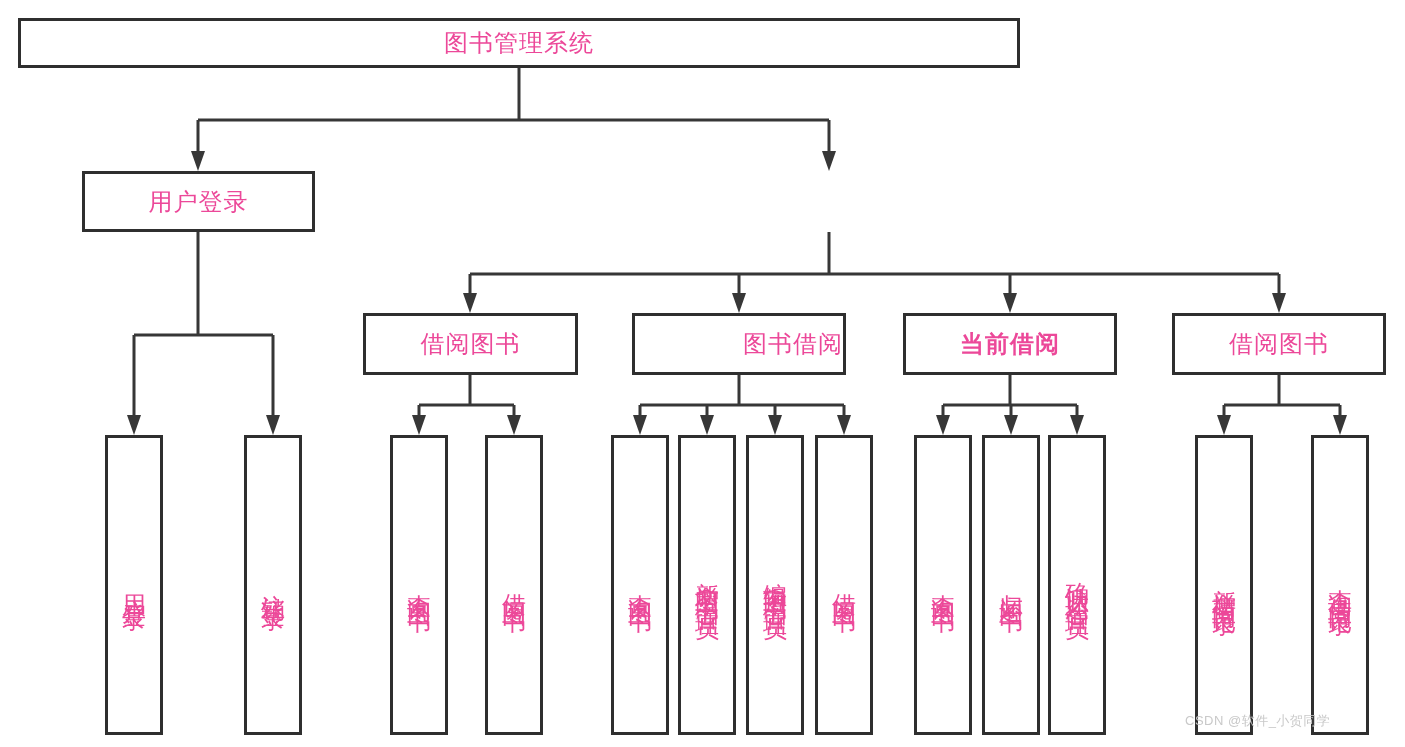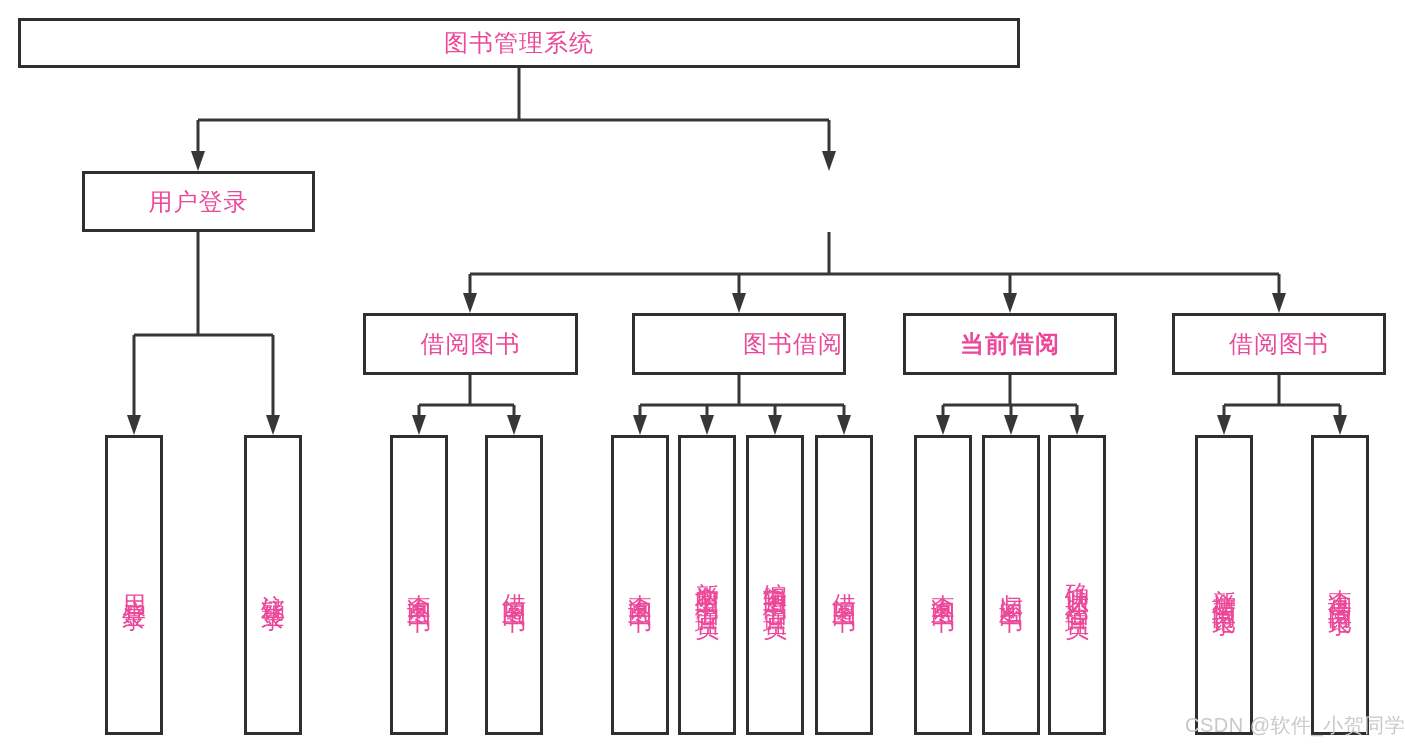--- a/index.html
+++ b/index.html
@@ -63,21 +63,21 @@
   .n-lf-7  { left: 815px; }
   .n-lf-8  { left: 914px; }
   .n-lf-9  { left: 982px; }
   .n-lf-10 { left: 1048px; }
   .n-lf-11 { left: 1195px; }
   .n-lf-12 { left: 1311px; }
   #watermark {
     position: absolute;
     left: 1185px;
     top: 712px;
-    font-size: 20px;
+    font-size: 13px;
     color: #c9c9c9;
     letter-spacing: 0.5px;
     white-space: nowrap;
     z-index: 3;
   }
 </style>
 </head>
 <body>
 
 <div id="canvas">

